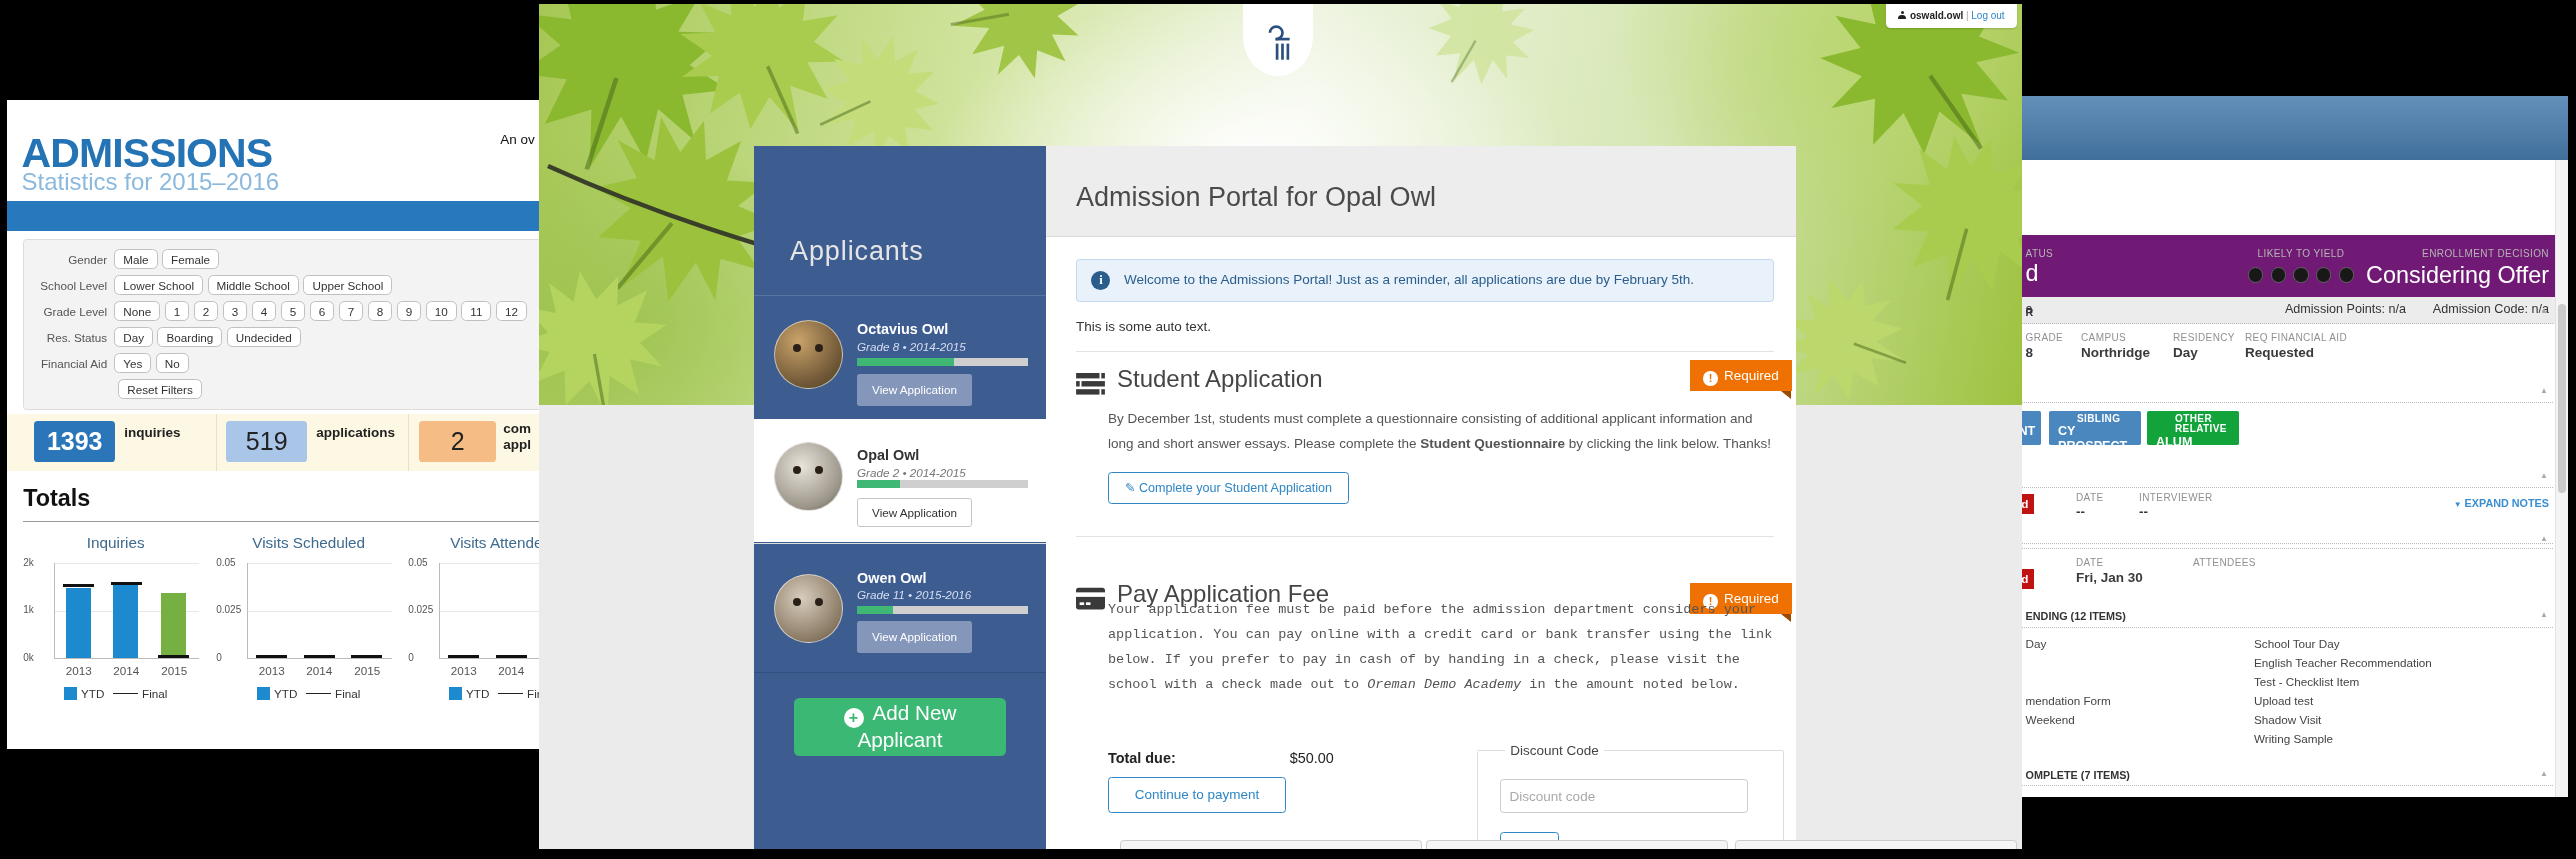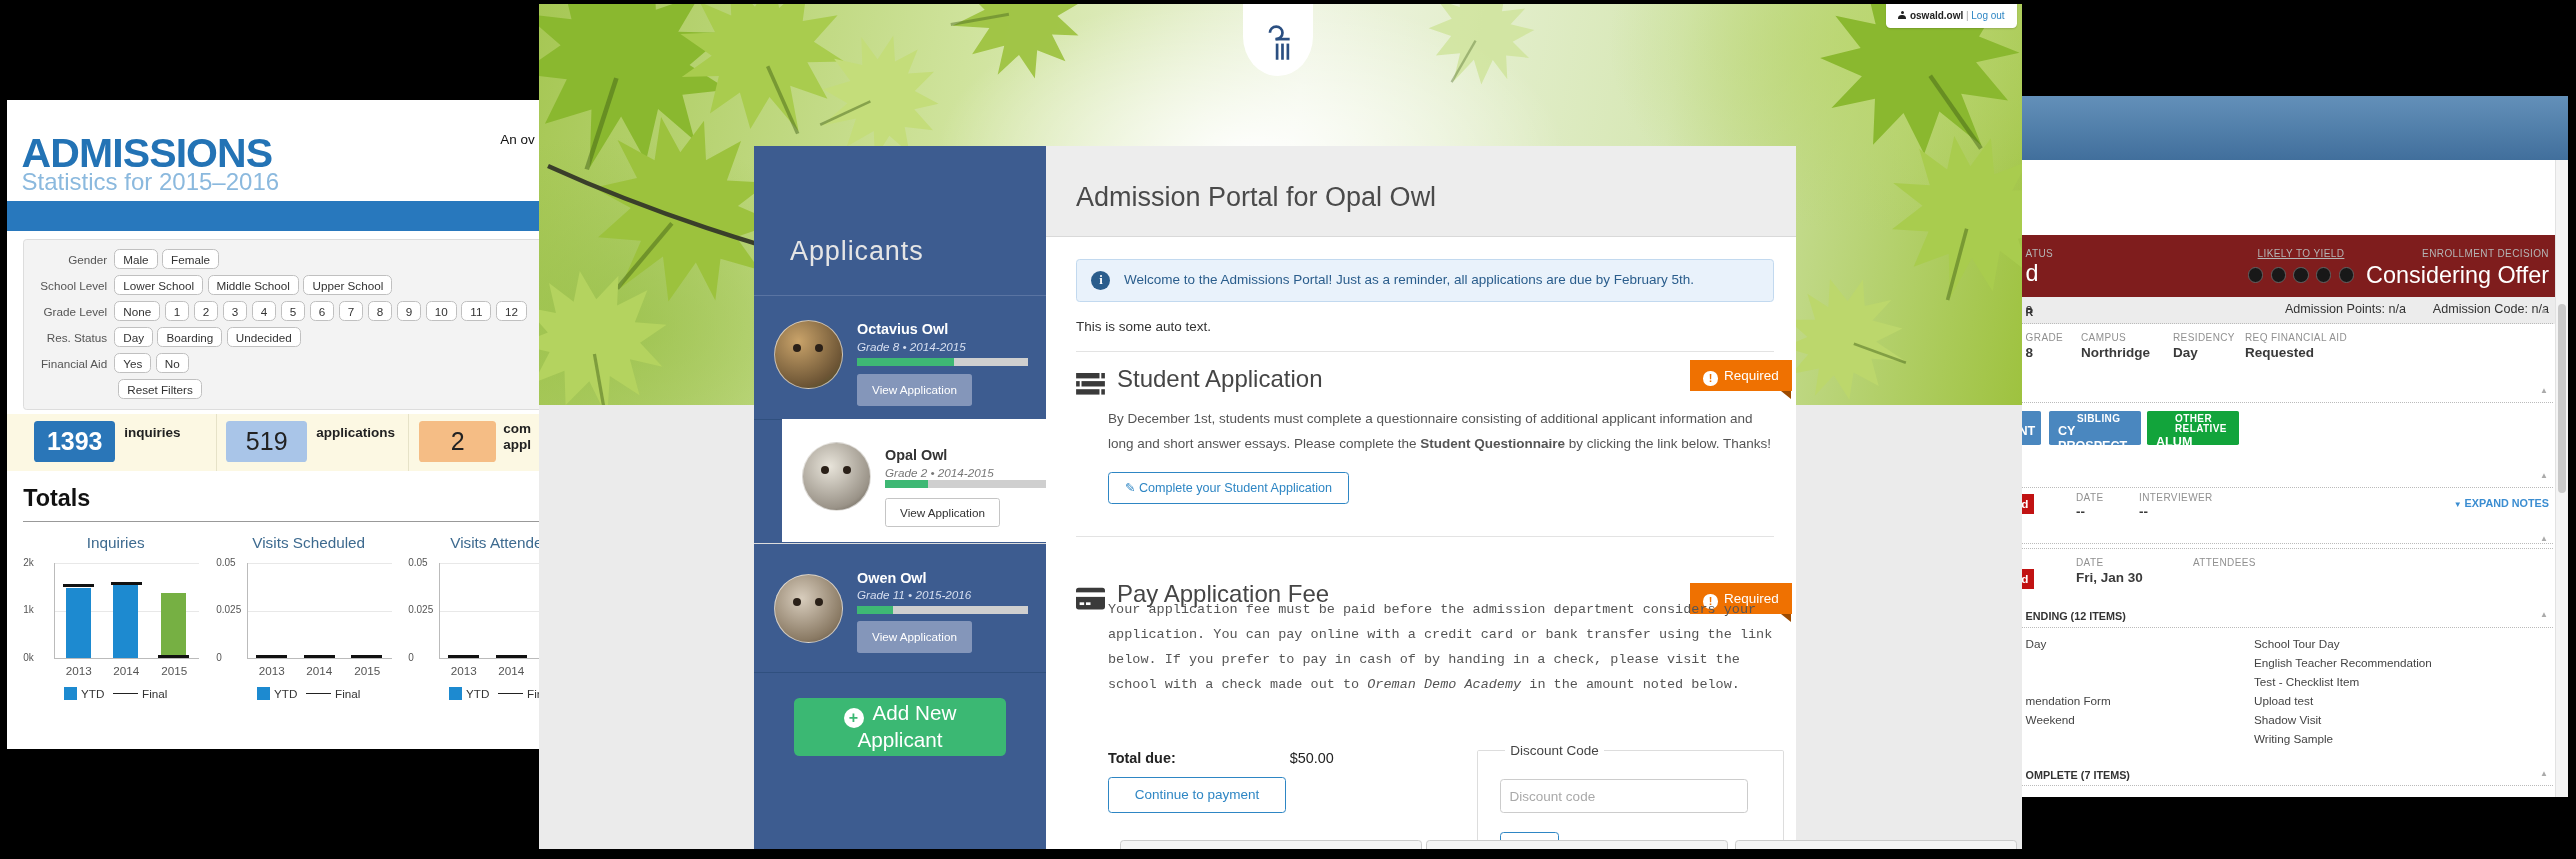--- a/index.html
+++ b/index.html
@@ -87,21 +87,21 @@
   .fee-row{position:absolute;left:62px;top:604px;font-size:14.4px;color:#222;}
   .fieldset{position:absolute;left:429px;top:597px;width:283px;height:270px;border:0.9px solid #ddd;border-radius:1.8px;}
   .fieldset legend{margin-left:16px;padding:0 5.4px;font-size:13.5px;color:#444;}
   .disc-input{position:absolute;left:21.6px;top:21.6px;width:228px;height:32px;border:0.9px solid #ccc;border-radius:3.6px;padding:0 9px;font-size:13.5px;font-family:inherit;color:#333;}
   .disc-input::placeholder{color:#a9a9a9;}
   .apply-part{position:absolute;left:21.6px;top:74px;width:59px;height:54px;background:#fff;border:0.9px solid #2e86c4;border-radius:3.6px;}
   .sliver{position:absolute;top:694px;height:27px;background:#f5f5f5;border:0.9px solid #ccc;border-radius:3.6px;}
   
   #win-right{left:2022px;top:96px;width:546px;height:701px;z-index:2;}
   .blueband{position:absolute;left:0;top:0;width:546px;height:64px;background:linear-gradient(#6390b9,#416f9c);}
-  .darkbar{position:absolute;left:0;top:139px;width:546px;height:63px;background:#7f1d1d;}
+  .darkbar{position:absolute;left:0;top:139px;width:546px;height:63px;background:#701a75;}
   .dk-lbl{position:absolute;font-size:10px;color:#b5b5b5;letter-spacing:0.4px;}
   .dk-val{position:absolute;font-size:23.4px;font-weight:300;color:#fff;white-space:nowrap;}
   .dot{display:inline-block;width:13.5px;height:13.5px;border-radius:50%;background:#181818;border:1.8px solid #626262;margin:0 3.6px;}
   .graystrip{position:absolute;left:0;top:201px;width:546px;height:27px;background:#ececec;font-size:12.6px;color:#333;}
   .dotline{position:absolute;left:0;width:531px;border-top:0.9px dotted #bbb;}
   .caret{position:absolute;left:518px;font-size:8px;color:#aaa;}
   .sec-hdr{position:absolute;left:3.6px;font-size:10.8px;font-weight:bold;color:#333;}
   .fld-lbl{position:absolute;font-size:10px;color:#909090;letter-spacing:0.4px;}
   .fld-val{position:absolute;font-size:13.5px;font-weight:bold;color:#3a3a3a;}
   .tag{position:absolute;height:34px;border-radius:1.8px;color:#fff;padding:2.7px 9px 0 9px;box-sizing:border-box;}
@@ -276,21 +276,21 @@
         <div class="appcard" style="top: 160px; height: 112px;">
           <div class="avatar" style="left:20px;top:14.4px;background:radial-gradient(circle at 35% 30%,#c9a36a,#6d5535 70%,#3c4a22);"></div>
           <div class="app-name" style="top:15.3px;">Octavius Owl</div>
           <div class="app-grade" style="top:34px;">Grade 8 • 2014-2015</div>
           <div class="pbar" style="top:52px;">
             <div class="pfill" style="width:57%;"></div>
           </div>
           <button class="viewbtn" style="top:68px;">View Application</button>
         </div>
         <div class="side-div" style="top: 273px; background: rgb(48, 80, 127);"></div>
-        <div class="appcard sel" style="top: 273px; height: 123px; margin-left: 28px;">
+        <div class="appcard sel" style="top: 273px; height: 123px;">
           <div class="avatar" style="left:20px;top:23.4px;background:radial-gradient(circle at 40% 35%,#e8e4da,#9a9388 70%,#4a4438);"></div>
           <div class="app-name" style="top:28px;">Opal Owl</div>
           <div class="app-grade" style="top:47px;">Grade 2 • 2014-2015</div>
           <div class="pbar" style="top:61px;">
             <div class="pfill" style="width:25%;"></div>
           </div>
           <button class="viewbtn" style="top:79px;">View Application</button>
         </div>
         <div class="side-div" style="top: 397px; background: rgb(221, 221, 221);"></div>
         <div class="appcard" style="top: 397px; height: 130px;">
@@ -363,21 +363,21 @@
     <div class="sliver" style="left:380px;width:300px;"></div>
     <div class="sliver" style="left:689px;width:280px;"></div>
   </div>
 </div>
 
 <div class="win" id="win-right">
   <div class="blueband"></div>
   <div class="darkbar">
     <div class="dk-lbl" style="left:3.6px;top:12.6px;">ATUS</div>
     <div class="dk-val" style="left:3.6px;top:25px;">d</div>
-    <div class="dk-lbl" style="left:207px;top:12.6px;width:144px;text-align:center;text-decoration:underline;">LIKELY TO YIELD</div>
+    <div class="dk-lbl" style="left:207px;top:12.6px;width:144px;text-align:center;">LIKELY TO YIELD</div>
     <div style="position:absolute;left:207px;top:32px;width:144px;text-align:center;">
       <span class="dot"></span><span class="dot"></span><span class="dot"></span><span class="dot"></span><span class="dot"></span>
     </div>
     <div class="dk-lbl" style="right:19px;top:12.6px;">ENROLLMENT DECISION</div>
     <div class="dk-val" style="right:19px;top:27px;">Considering Offer</div>
   </div>
   <div class="graystrip">
     <span style="position:absolute;left:3.6px;top:5.4px;">a</span>
     <span style="position:absolute;right:162px;top:5.4px;">Admission Points: n/a</span>
     <span style="position:absolute;right:19px;top:5.4px;">Admission Code: n/a</span>

